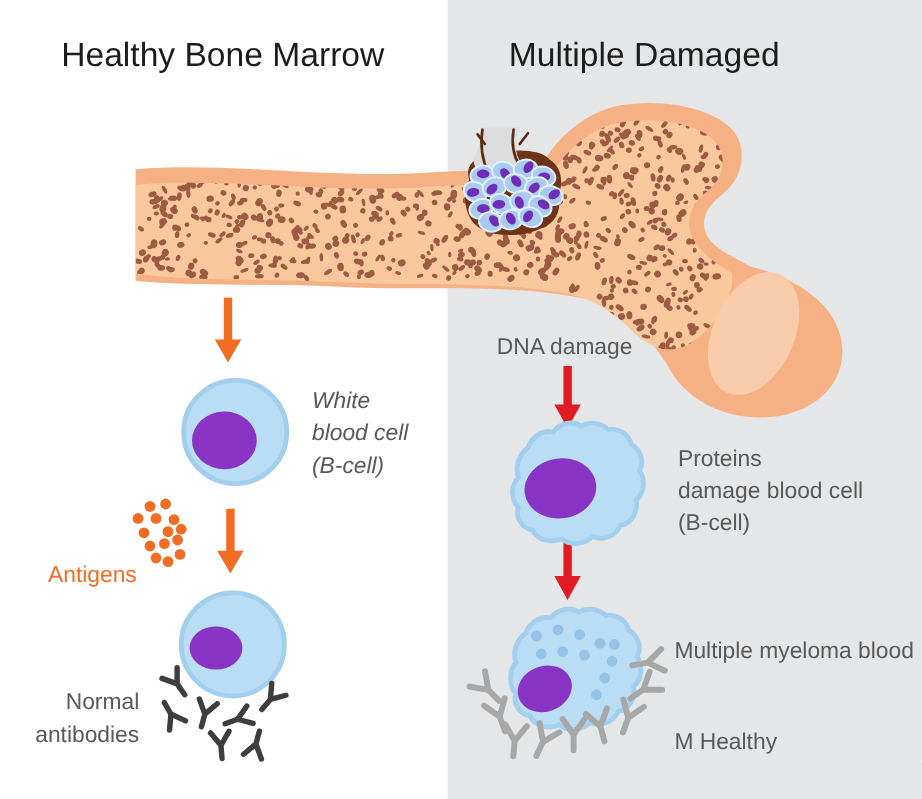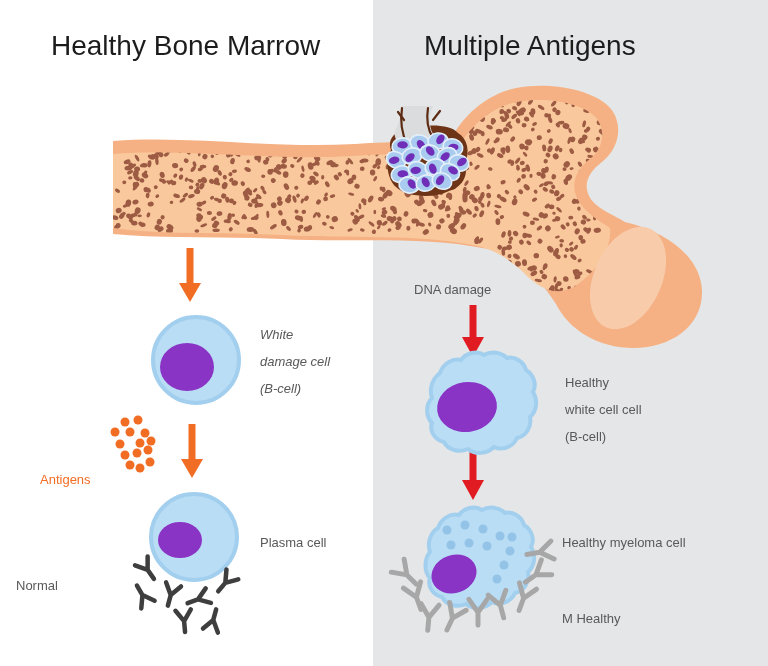--- a/index.html
+++ b/index.html
@@ -13,23 +13,23 @@
   }
   html,body{margin:0;padding:0;}
   body{width:768px;height:666px;background:var(--page-bg);overflow:hidden;
        font-family:"Liberation Sans", sans-serif;}
   .stage{position:relative;width:648px;height:666px;}
   .panel-right{position:absolute;left:373px;top:0;width:395px;height:666px;background:var(--panel-bg);}
   svg.art{position:absolute;left:0;top:0;}
   .title{position:absolute;top:30px;font-size:28px;color:var(--title-color);white-space:nowrap;}
   .title-left{left:51px;}
   .title-right{left:424px;}
-  .lbl{position:absolute;font-size:13px;line-height:27px;color:var(--label-color);white-space:nowrap;}
+  .lbl{position:absolute;font-size:19px;line-height:27px;color:var(--label-color);white-space:nowrap;}
   .lbl-orange{color:var(--orange);}
-  .lbl-right{text-align:left;white-space:normal;}
+  .lbl-right{text-align:right;white-space:normal;}
   .cortex{fill:var(--bone-cortex);}
   .marrow{fill:var(--bone-marrow);}
   .highlight{fill:var(--bone-light);}
   .lesion{fill:var(--lesion-brown);}
   .wedge{fill:var(--lesion-gray);}
   .crack{stroke:var(--crack);stroke-width:2.2;fill:none;stroke-linecap:round;stroke-linejoin:round;}
   .cellbody{fill:var(--cell-fill);stroke:var(--cell-rim);stroke-width:4;}
   .nucleus{fill:var(--nucleus);}
   .shaft-o{stroke:var(--orange);stroke-width:7;}
   .head-o{fill:var(--orange);}
@@ -943,40 +943,40 @@
         <path d="M0,11 L0,1 M0,1 L-7,-9 M0,1 L7,-9" transform="translate(453 617) rotate(25) scale(1.3)" stroke="#a7a7a7" stroke-width="3.8" stroke-linecap="round" fill="none"></path>
         <path d="M0,11 L0,1 M0,1 L-7,-9 M0,1 L7,-9" transform="translate(478 611) rotate(0) scale(1.3)" stroke="#a7a7a7" stroke-width="3.8" stroke-linecap="round" fill="none"></path>
         <path d="M0,11 L0,1 M0,1 L-7,-9 M0,1 L7,-9" transform="translate(500 604) rotate(-15) scale(1.3)" stroke="#a7a7a7" stroke-width="3.8" stroke-linecap="round" fill="none"></path>
         <path d="M0,11 L0,1 M0,1 L-7,-9 M0,1 L7,-9" transform="translate(524 597) rotate(20) scale(1.3)" stroke="#a7a7a7" stroke-width="3.8" stroke-linecap="round" fill="none"></path>
         <path d="M0,11 L0,1 M0,1 L-7,-9 M0,1 L7,-9" transform="translate(537 574) rotate(55) scale(1.3)" stroke="#a7a7a7" stroke-width="3.8" stroke-linecap="round" fill="none"></path>
         <path d="M0,11 L0,1 M0,1 L-7,-9 M0,1 L7,-9" transform="translate(541 552) rotate(80) scale(1.3)" stroke="#a7a7a7" stroke-width="3.8" stroke-linecap="round" fill="none"></path>
       </g>
   </svg>
 
   <div class="title title-left">Healthy Bone Marrow</div>
-  <div class="title title-right">Multiple Antigens</div>
+  <div class="title title-right">Multiple Damaged</div>
 
   <div class="lbl" style="left:260px;top:321px;font-style:italic;">
     <div>White</div>
-    <div>damage cell</div>
+    <div>blood cell</div>
     <div>(B-cell)</div>
   </div>
 
   <div class="lbl lbl-orange" style="left:40px;top:466px;">Antigens</div>
 
-  <div class="lbl" style="left:260px;top:529px;">Plasma cell</div>
 
   <div class="lbl lbl-right" style="left:16px;top:572px;width:100px;">
     <div>Normal</div>
+    <div>antibodies</div>
   </div>
 
   <div class="lbl" style="left:414px;top:276px;">DNA damage</div>
 
   <div class="lbl" style="left:565px;top:369px;">
-    <div>Healthy</div>
-    <div>white cell cell</div>
+    <div>Proteins</div>
+    <div>damage blood cell</div>
     <div>(B-cell)</div>
   </div>
 
-  <div class="lbl" style="left:562px;top:529px;">Healthy myeloma cell</div>
+  <div class="lbl" style="left:562px;top:529px;">Multiple myeloma blood</div>
 
   <div class="lbl" style="left:562px;top:605px;">M Healthy</div>
 </div>
 
 </body></html>

